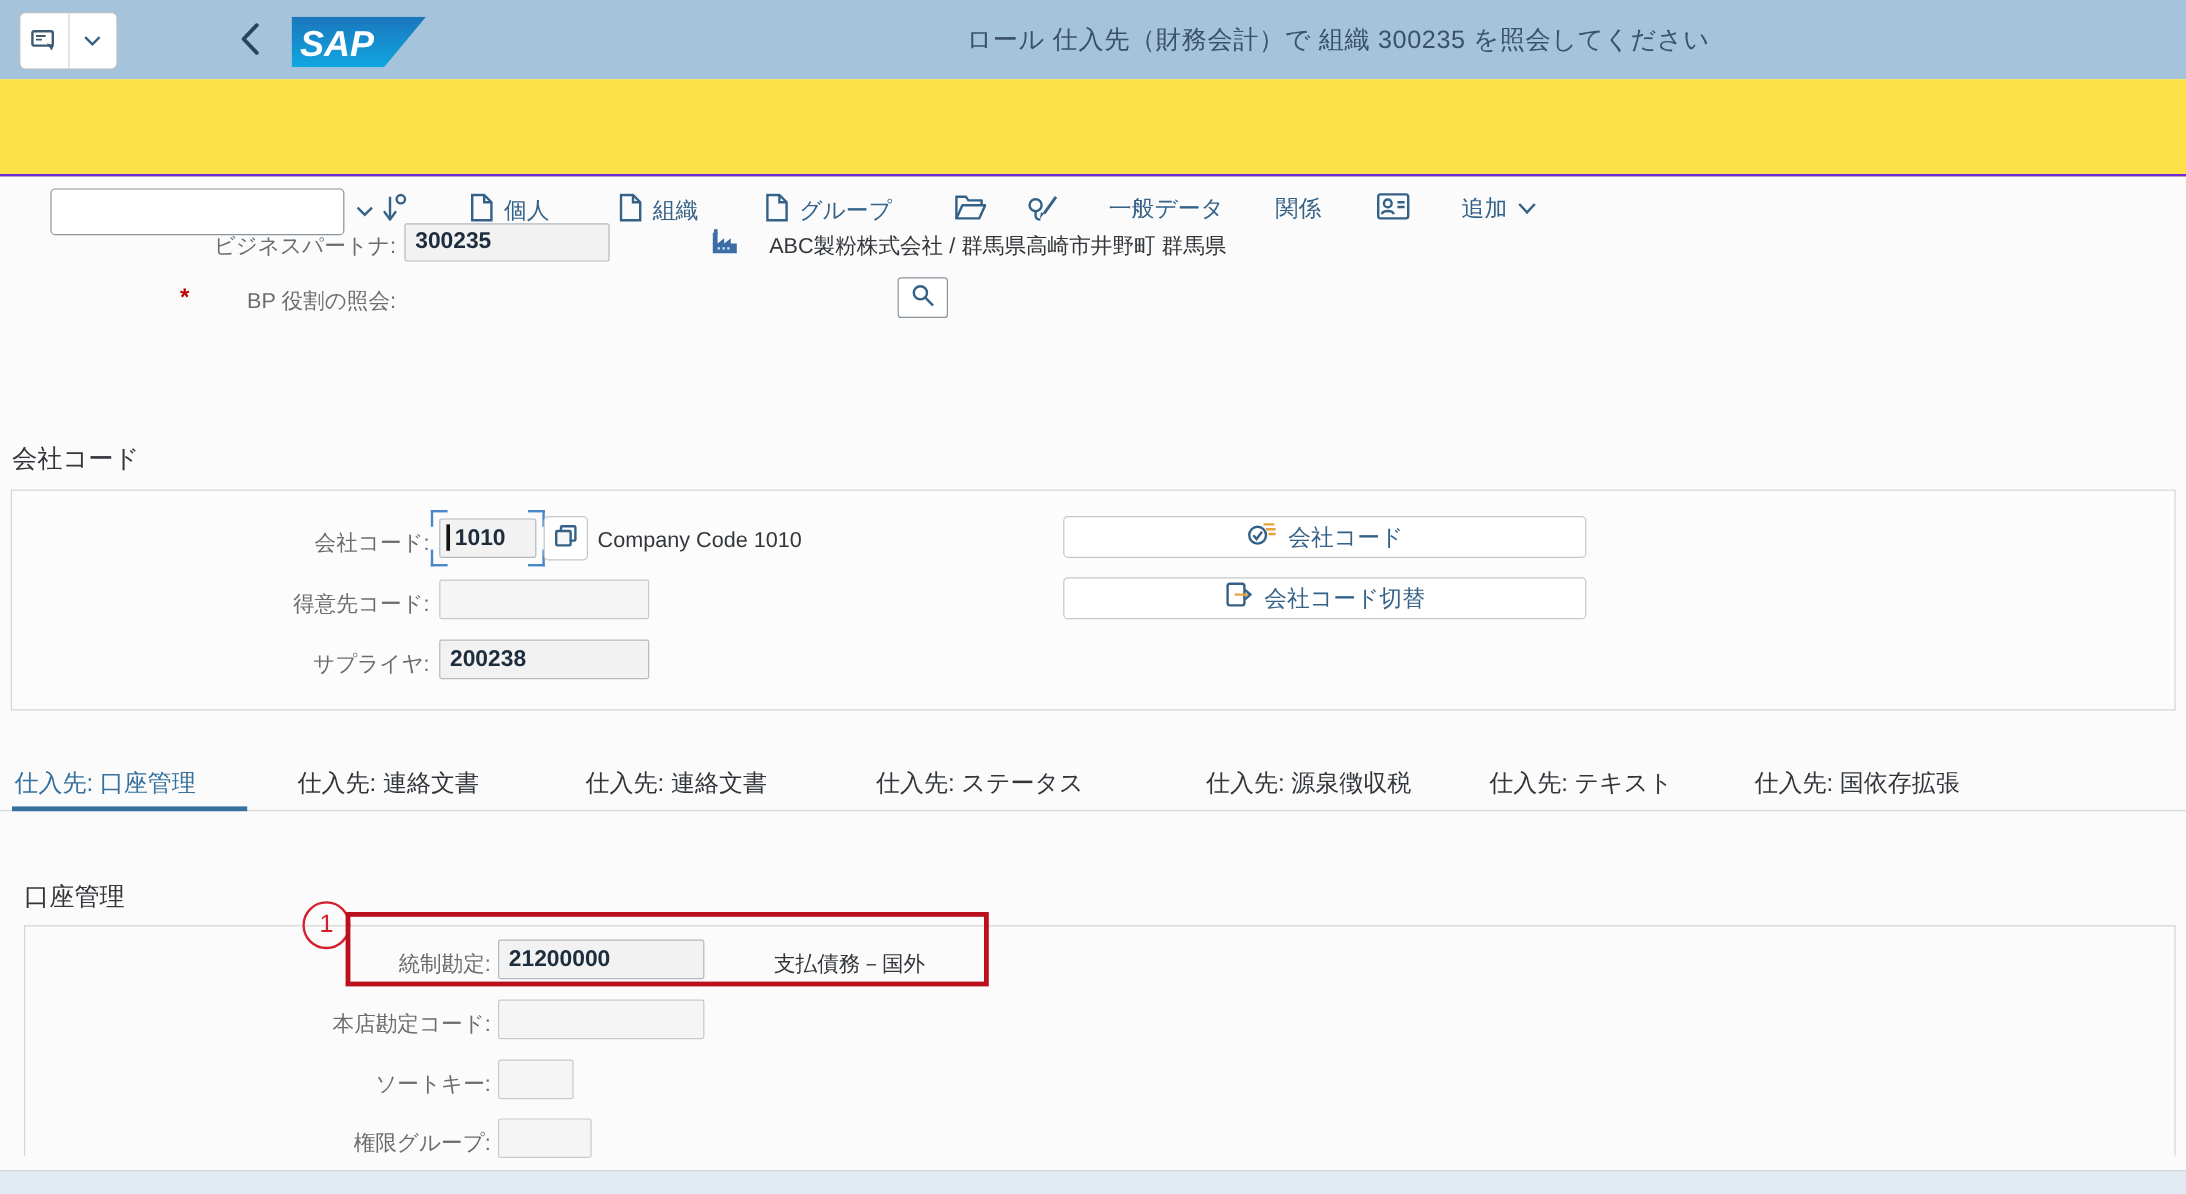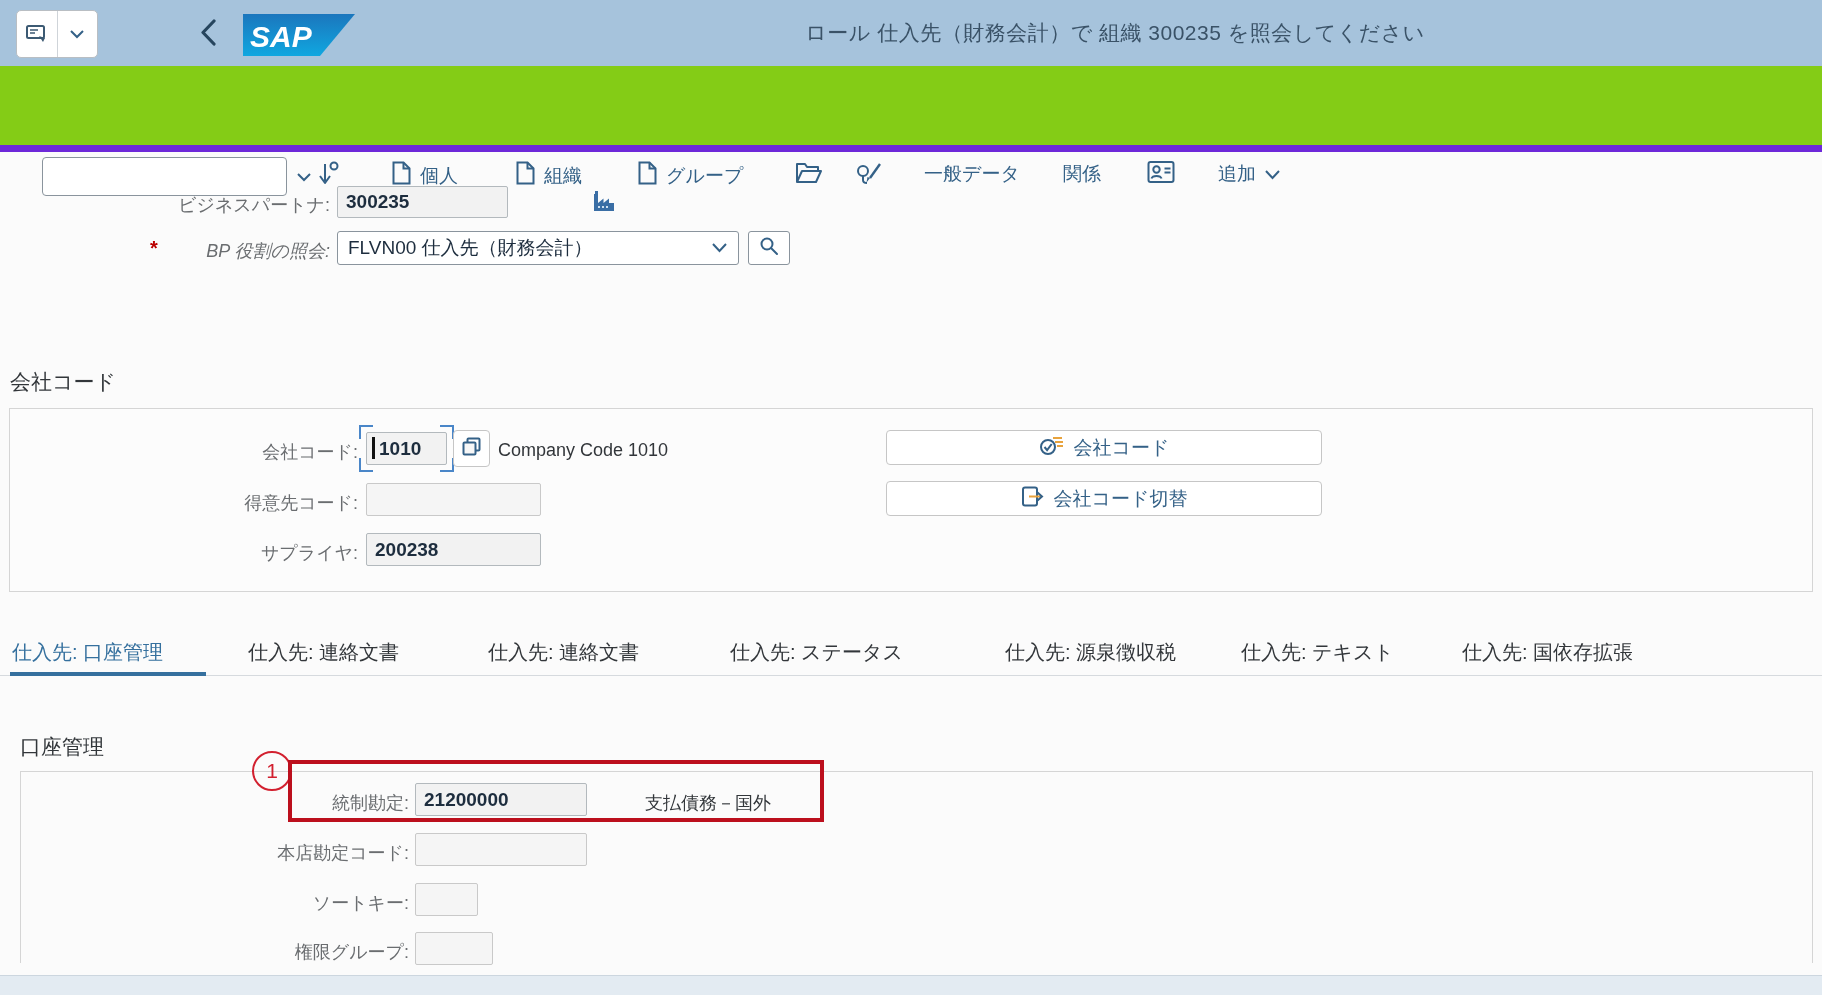--- a/index.html
+++ b/index.html
@@ -8,21 +8,21 @@
 
   
   .shell{left:0;top:0;width:1822px;height:66px;background:#a6c3dc;}
   .split-btn{left:16px;top:10px;width:80px;height:46px;background:#fff;border:1px solid #b9bec3;border-radius:5px;display:flex;align-items:stretch;}
   .split-btn .seg{display:flex;align-items:center;justify-content:center;flex:1;}
   .split-btn .divider{width:1px;background:#cfd4d9;}
   .shell-title{top:19px;left:0;width:2230px;text-align:center;font-size:21px;color:#3a5267;letter-spacing:.5px;}
   .back{left:200px;top:19px;width:22px;height:28px;cursor:pointer;}
 
   
-  .toolbar{left:0;top:66px;width:1822px;height:79px;background:#84cc16;border-bottom:7px solid #6d28d9;}
+  .toolbar{left:0;top:66px;width:1822px;height:79px;background:#fde047;border-bottom:2px solid #6d28d9;}
   .tb-item{top:95px;display:flex;align-items:center;gap:9px;color:#346187;font-size:19px;cursor:pointer;white-space:nowrap;}
   .combo-wrap{left:42px;top:91px;width:243px;height:37px;background:#fff;border:1px solid #8a949d;border-radius:4px;display:flex;align-items:center;}
   .combo-wrap input{flex:1;border:none;outline:none;height:30px;margin-left:8px;font-size:18px;background:transparent;}
   .combo-wrap .chev{margin:0 10px;}
 
   
   .lbl{color:#6a6d70;font-size:18px;text-align:right;white-space:nowrap;}
   .val-field{background:#f2f2f2;border:1px solid #b3b9bd;border-radius:2px;font-size:19px;font-weight:bold;color:#1d2d3e;padding:0 8px;box-sizing:border-box;}
   input.val-field{outline:none;}
   .empty-field{background:#f5f5f5;border:1px solid #c9c9c9;border-radius:2px;box-sizing:border-box;}
@@ -205,31 +205,24 @@
 
   <div class="abs lbl" style="left:60px;top:193px;width:270px;">ビジネスパートナ:</div>
   <input class="abs val-field" style="left: 337px; top: 186px; width: 171px; height: 32px;" readonly="" value="300235">
   <span class="abs" style="left:592px;top:190px;">
     <svg width="24" height="23" viewBox="0 0 24 23">
         <path d="M2 21V4h4v9l5.5-4.5V13L17 8.5V13h5v8z" fill="#3a6ea5"></path>
         <rect x="3" y="1" width="3" height="4" fill="#3a6ea5"></rect>
         <path d="M6 16h2v2H6zM10 16h2v2h-2zM14 16h2v2h-2z" fill="#cfe0ef"></path>
       </svg>
   </span>
+  <div class="abs desc-txt" style="left:641px;top:193px;">ABC製粉株式会社 / 群馬県高崎市井野町 群馬県</div>
 
   <div class="abs req" style="left:150px;top:237px;">*</div>
-  <div class="abs lbl" style="left:60px;top:239px;width:270px;font-style:italic;">BP 役割の照会:</div>
-  <div class="abs role-combo">
-    <span class="txt">FLVN00 仕入先（財務会計）</span>
-    <span class="chev">
-      <svg width="15" height="10" viewBox="0 0 15 10">
-          <path d="M1 1l6.5 7L14 1" fill="none" stroke="#346187" stroke-width="2"></path>
-        </svg>
-    </span>
-  </div>
+  <div class="abs lbl" style="left:60px;top:239px;width:270px;">BP 役割の照会:</div>
   <div class="abs sq-btn" style="left:748px;top:231px;width:42px;height:34px;">
     <span>
       <svg width="20" height="20" viewBox="0 0 20 20">
           <circle cx="8" cy="8" r="5.5" fill="none" stroke="#346187" stroke-width="2"></circle>
           <path d="M12.5 12.5L18 18" stroke="#346187" stroke-width="2" stroke-linecap="round"></path>
         </svg>
     </span>
   </div>
 
   <div class="abs section-h" style="left:10px;top:368px;">会社コード</div>

